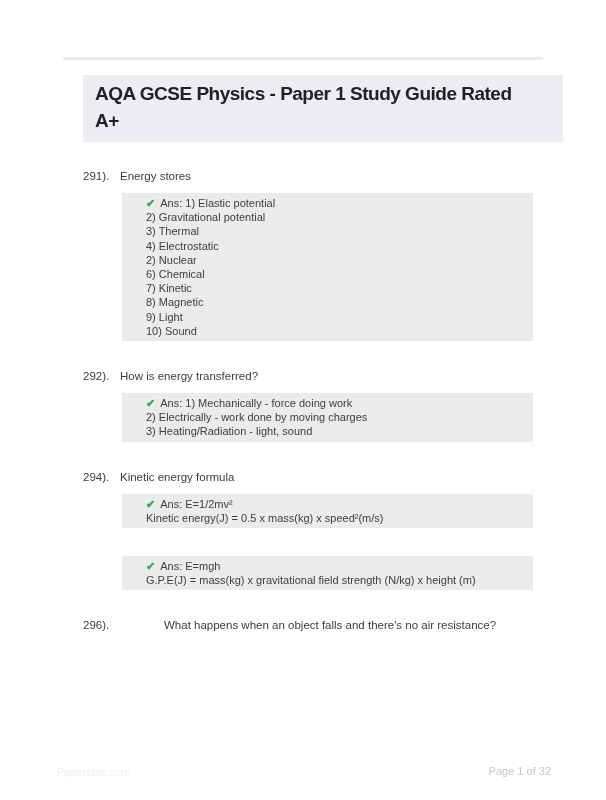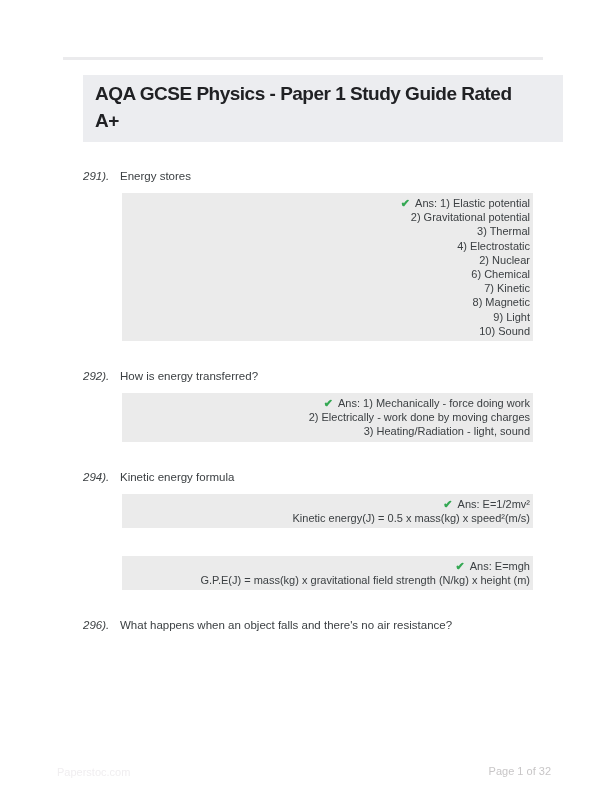--- a/index.html
+++ b/index.html
@@ -40,40 +40,38 @@
     display:flex;
     font-size:11.5px;
     line-height:15px;
     color:#3c4043;
     margin:0 0 9px 0;
   }
   .q-num{
     margin-left:20px;
     width:37px;
     flex:0 0 37px;
-    font-style:italic;
   }
   .ans-box{
     margin:0 0 28px 59px;
     width:411px;
     box-sizing:border-box;
     background:#ebebeb;
-    padding:3px 3px;
+    padding:3px 24px;
     font-size:11px;
     line-height:14.2px;
     color:#3c4043;
-    text-align:right;
   }
   .check{
     color:#34a853;
     font-weight:bold;
     font-size:11px;
     margin-right:5px;
   }
-  .qa:last-child .q-row{margin-bottom:11px;}
+  .qa:last-child .q-row{margin-bottom:11px;gap:44px;}
   .watermark{
     position:absolute;
     left:57px;top:766px;
     font-size:11px;
     color:#f0eef0;
   }
   .page-num{
     position:absolute;
     right:55px;top:765px;
     font-size:11px;

